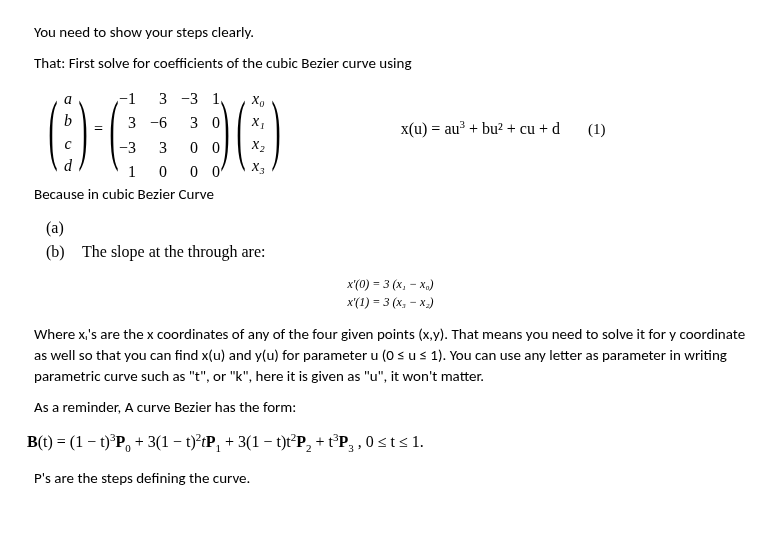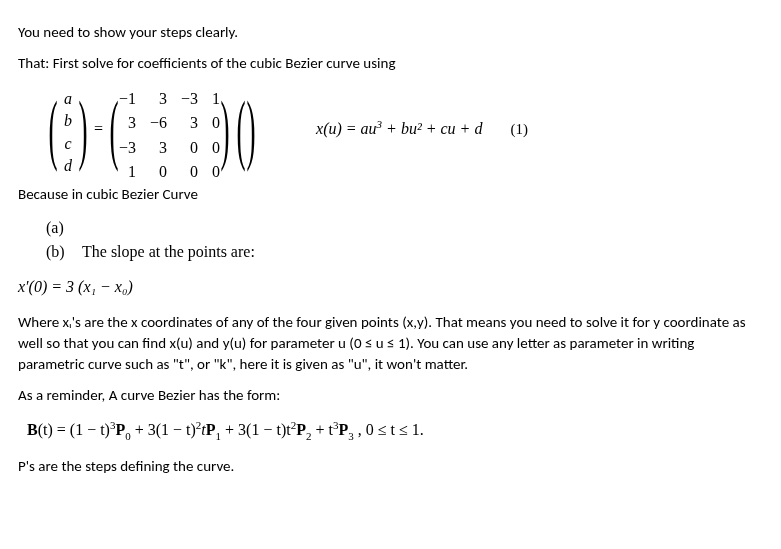--- a/index.html
+++ b/index.html
@@ -6,21 +6,21 @@
       font-family: Calibri, Arial, sans-serif;
       font-size: 15px;
       color: #000;
       margin: 0;
       padding: 12px 18px;
       width: 781px;
       box-sizing: border-box;
       line-height: 1.4;
     }
     .para {
-      margin: 10px 0;
+      margin: 10px 16px;
     }
     .math-block {
       margin: 14px 0;
       display: flex;
       align-items: center;
     }
     .matrix-equation {
       font-family: 'Times New Roman', serif;
       font-size: 16px;
       display: flex;
@@ -60,23 +60,22 @@
       align-content: space-around;
     }
     .mgrid span {
       text-align: right;
     }
     .sub {
       font-size: 11px;
       vertical-align: sub;
     }
     .eq-rhs {
-      margin-left: 60px;
-      font-family: 'Times New Roman', serif;
-      font-style: italic;
+      margin-left: 120px;
+      font-family: 'Times New Roman', serif;
       font-size: 16px;
     }
     .eq-num {
       margin-left: 28px;
       font-family: 'Times New Roman', serif;
     }
     .list {
       margin: 12px 0;
       padding-left: 28px;
       font-family: 'Times New Roman', serif;
@@ -84,22 +83,23 @@
     }
     .list-item {
       display: flex;
       gap: 10px;
       margin: 2px 0;
     }
     .list-marker {
       min-width: 26px;
     }
     .slope-block {
-      font-family: 'Times New Roman', serif;
-      font-size: 16px;
+      text-align: center;
+      font-family: 'Times New Roman', serif;
+      font-size: 12px;
       margin: 4px 0 14px 0;
     }
     .slope-line {
       margin: 1px 0;
     }
     .bezier-form {
       font-family: Liberation Serif, serif;
       font-size: 16px;
       margin: 12px 0 12px 9px;
     }
@@ -150,43 +150,50 @@
         <span>0</span>
         <span>1</span>
         <span>0</span>
         <span>0</span>
         <span>0</span>
       </span>
       <span class="paren">)</span>
     </span>
     <span class="paren-matrix">
       <span class="paren">(</span>
+      <span class="mcol">
+        <span>x₀</span>
+        <span>x₁</span>
+        <span>x₂</span>
+        <span>x₃</span>
+      </span>
       <span class="paren">)</span>
     </span>
   </div>
   <span class="eq-rhs">
     <span>x(u) = au</span><sup>3</sup><span> + bu² + cu + d</span>
   </span>
   <span class="eq-num">(1)</span>
 </div>
 
 <div class="para">Because in cubic Bezier Curve</div>
 
 <div class="list">
   <div class="list-item">
     <span class="list-marker">(a)</span>
   </div>
   <div class="list-item">
     <span class="list-marker">(b)</span>
-    <span>The slope at the points are:</span>
+    <span>The slope at the through are:</span>
   </div>
 </div>
 
 <div class="slope-block">
   <div class="slope-line it">x′(0) = 3 (x₁ − x₀)</div>
+  <div class="slope-line it">x′(1) = 3 (x₃ − x₂)</div>
 </div>
 
 <div class="para">Where xᵢ's are the x coordinates of any of the four given points (x,y). That means you need to solve it for y coordinate as well so that you can find x(u) and y(u) for parameter u (0 ≤ u ≤ 1). You can use any letter as parameter in writing parametric curve such as "t", or "k", here it is given as "u", it won't matter.</div>
 
 <div class="para">As a reminder, A curve Bezier has the form:</div>
 
 <div class="bezier-form">
   <span class="bold">B</span><span>(t) = (1 − t)</span><sup>3</sup><span class="bold">P</span><span class="sub">0</span><span> + 3(1 − t)</span><sup>2</sup><span class="it">t</span><span class="bold">P</span><span class="sub">1</span><span> + 3(1 − t)t</span><sup>2</sup><span class="bold">P</span><span class="sub">2</span><span> + t</span><sup>3</sup><span class="bold">P</span><span class="sub">3</span><span> , 0 ≤ t ≤ 1.</span>
 </div>
 

